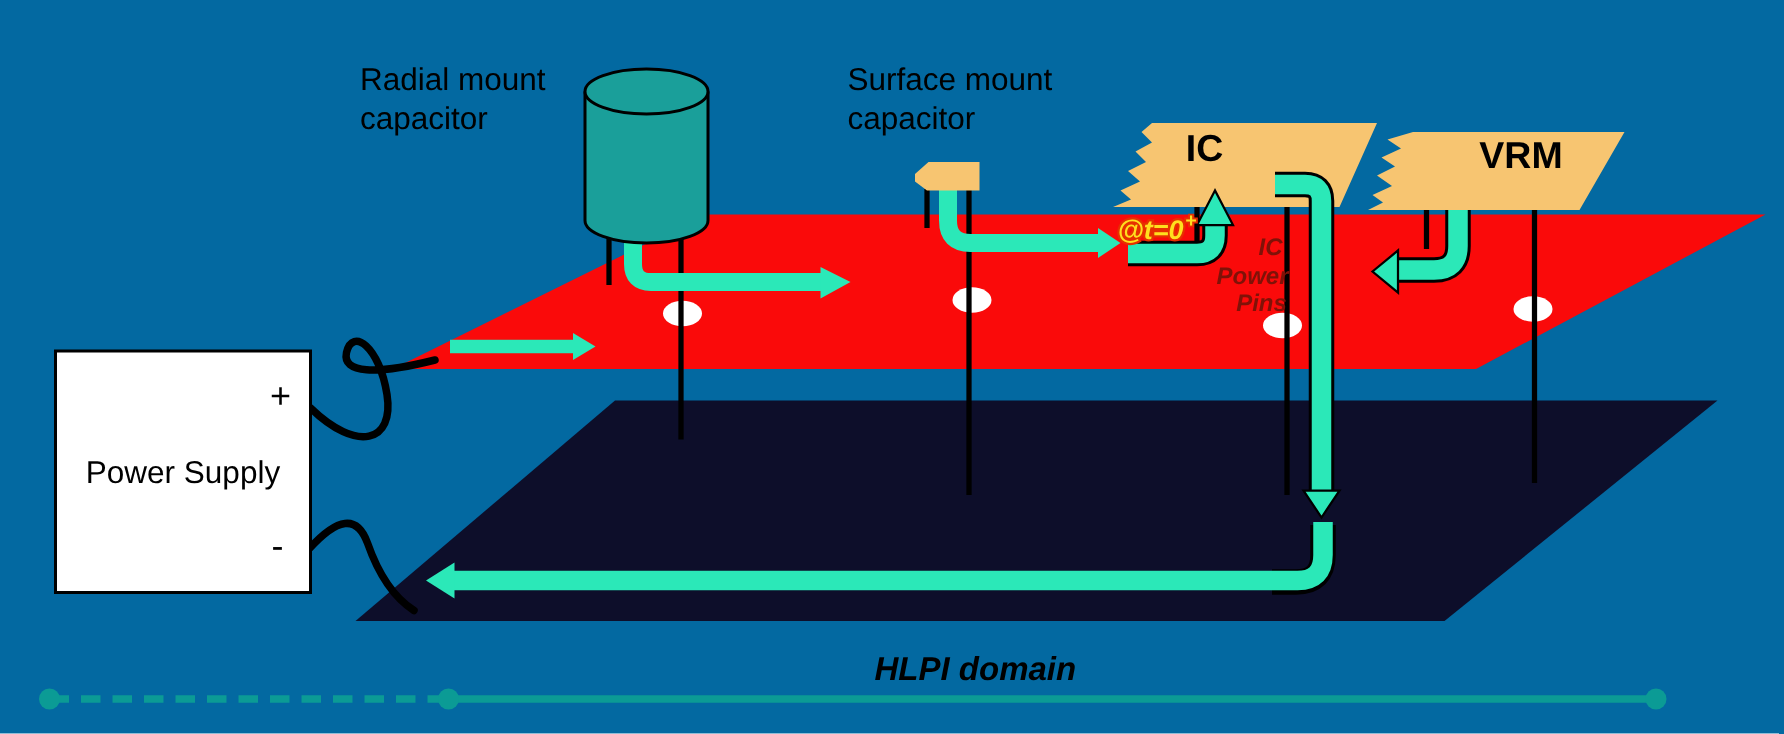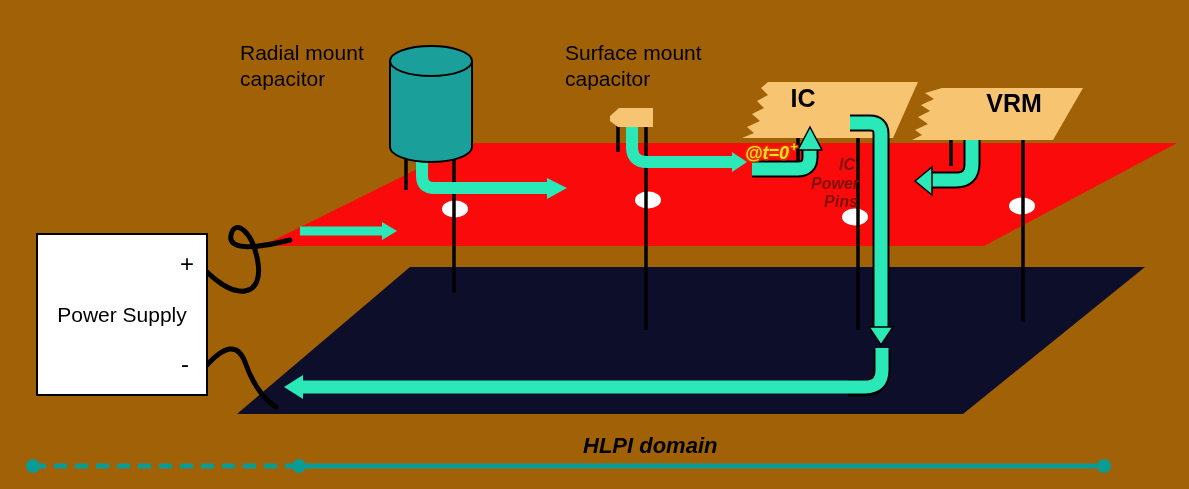--- a/index.html
+++ b/index.html
@@ -1,16 +1,16 @@
 <!DOCTYPE html>
 <html><head>
 <meta charset="utf-8">
 <style>
   html,body{margin:0;padding:0;background:#ffffff;}
-  .stage{position:relative;width:1189px;height:489px;background:#a16207;overflow:hidden;
+  .stage{position:relative;width:1189px;height:489px;background:#0369a1;overflow:hidden;
          font-family:"Liberation Sans", sans-serif;}
   svg text{font-family:"Liberation Sans", sans-serif;}
   .lbl{font-size:21px;fill:#000;}
   .chiplbl{font-size:25px;font-weight:bold;fill:#000;}
   .pslbl{font-size:21px;fill:#000;}
   .term{font-size:24px;fill:#000;}
   .t0{font-size:18px;font-weight:bold;font-style:italic;paint-order:stroke;stroke:#e63000;stroke-width:3px;}
   .t0sup{font-size:13px;font-weight:bold;font-style:italic;paint-order:stroke;stroke:#e63000;stroke-width:2.5px;}
   .pins{font-size:16px;font-weight:bold;font-style:italic;text-anchor:middle;}
   .domainlbl{font-size:22px;font-weight:bold;font-style:italic;fill:#000;}

